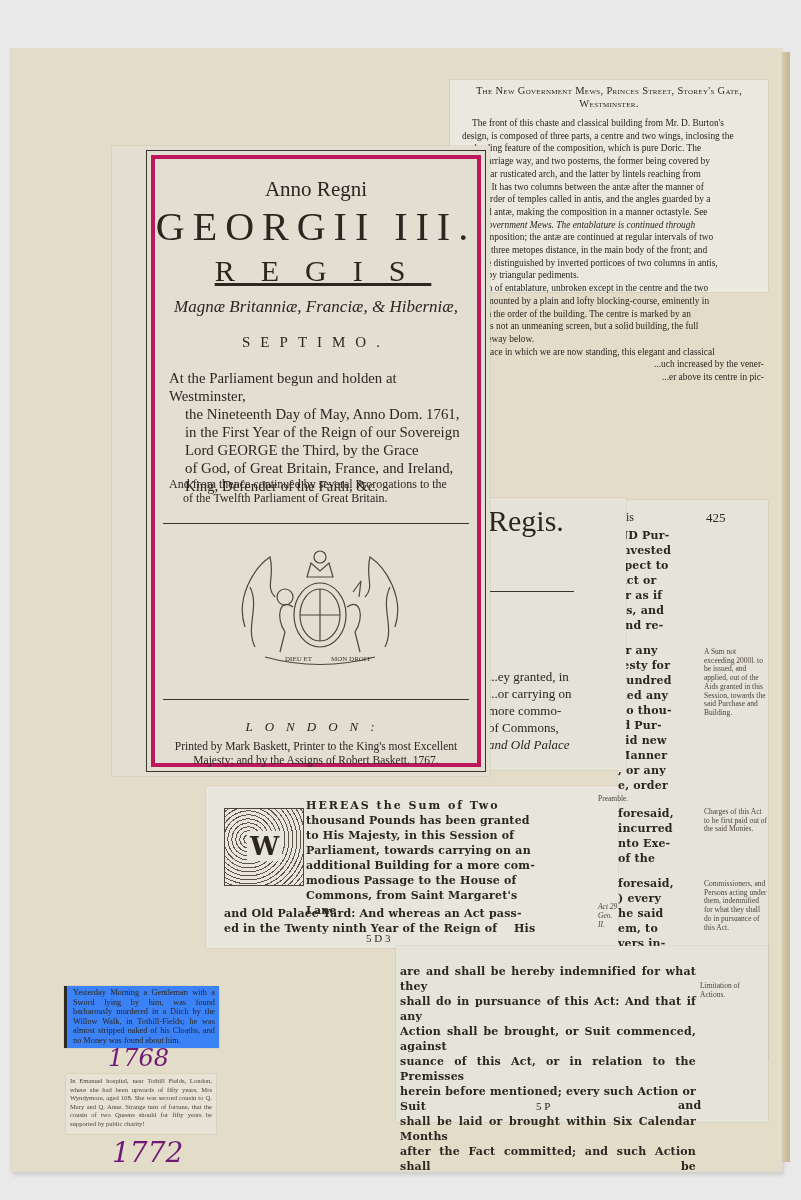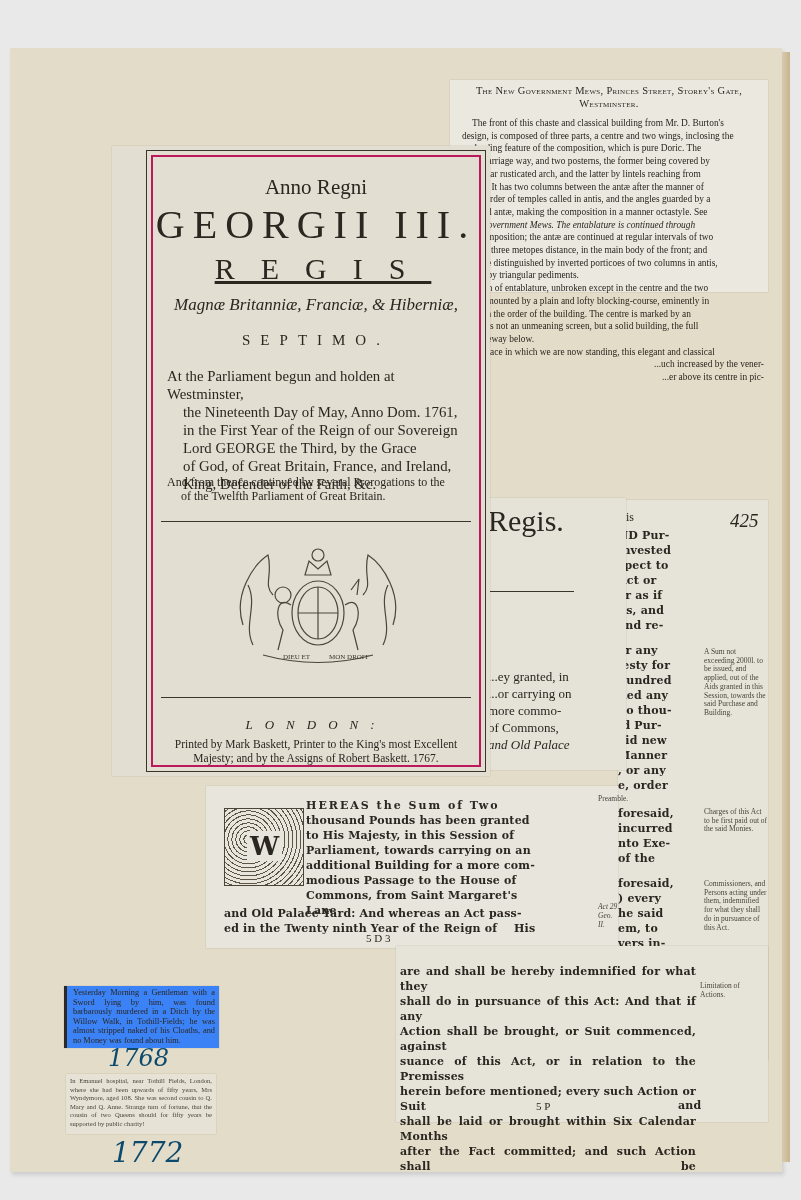--- a/index.html
+++ b/index.html
@@ -7,21 +7,21 @@
   .sheet{position:absolute;left:10px;top:48px;width:772px;height:1124px;background:#e3dcc8;box-shadow:2px 3px 4px rgba(0,0,0,0.12);}
   .sheet-edge{position:absolute;right:-8px;top:4px;width:8px;height:1110px;background:linear-gradient(90deg,#d6cbb0,#c9b48c);}
   .clip{position:absolute;background:#e6e3d8;box-shadow:0 0 1px rgba(0,0,0,0.25);}
   
   .mews{left:450px;top:80px;width:318px;height:212px;background:#ebe8df;padding:0;}
   .mews-title{position:absolute;left:0;top:4px;width:318px;text-align:center;font-size:10.5px;letter-spacing:0.3px;font-variant:small-caps;line-height:13px;}
   .mews-body{position:absolute;left:12px;top:37px;width:302px;font-size:9.4px;line-height:12.7px;text-align:justify;}
   
   .title-page{left:112px;top:146px;width:378px;height:630px;background:#e2ded2;}
   .tp-frame{position:absolute;left:34px;top:4px;width:338px;height:620px;border:1.5px solid #3a342c;}
-  .tp-inner{position:absolute;left:4px;top:4px;right:4px;bottom:4px;border:2px solid #be185d;}
+  .tp-inner{position:absolute;left:4px;top:4px;right:4px;bottom:4px;border:4px solid #be185d;}
   .tp-center{position:absolute;left:0;width:100%;text-align:center;}
   .anno{top:18px;font-size:21px;}
   .georgii{top:44px;font-size:40px;letter-spacing:8px;}
   .regis{top:95px;font-size:30px;letter-spacing:26px;padding-left:14px;box-sizing:border-box;text-decoration:underline;}
   .magnae{top:138px;font-size:17px;font-style:italic;}
   .septimo{top:175px;font-size:15px;letter-spacing:10px;}
   .parliament{position:absolute;left:14px;right:10px;top:210px;font-size:14.8px;line-height:18px;}
   .parliament .l1{display:block;}
   .parliament .ind{display:block;padding-left:16px;}
   .continued{position:absolute;left:14px;right:10px;top:318px;font-size:12px;line-height:14px;}
@@ -33,40 +33,40 @@
   
   .regis-frag{left:484px;top:498px;width:142px;height:272px;background:#e5e2d8;}
   .regis-word{position:absolute;left:4px;top:6px;font-size:30px;}
   .regis-rule{position:absolute;left:6px;top:93px;width:84px;height:1px;background:#3a342c;}
   .regis-text{position:absolute;left:4px;top:170px;font-size:13px;line-height:17px;}
   
   .right-page{left:618px;top:500px;width:150px;height:560px;background:#e6e3d9;}
   .bl{font-family:"DejaVu Serif",serif;font-weight:bold;font-size:11px;line-height:15px;letter-spacing:0.2px;}
   .marg{font-size:7.5px;line-height:8.7px;color:#4a443a;}
   .rp-head{position:absolute;left:2px;top:10px;font-size:12px;}
-  .rp-num{position:absolute;left:112px;top:10px;font-size:19px;font-style:italic;}
+  .rp-num{position:absolute;left:88px;top:10px;font-size:13px;}
   .rp-col{position:absolute;left:0;width:84px;}
   .rp-marg{position:absolute;left:86px;width:64px;}
   
   .preamble{left:206px;top:786px;width:412px;height:162px;background:#e8e5dc;}
   .ornament{position:absolute;left:18px;top:22px;width:78px;height:76px;border:1px solid #4b4439;background:repeating-radial-gradient(circle at 30% 40%,#5b5447 0 1px,#e8e5dc 1px 4px);}
   .orn-letter{position:absolute;left:22px;top:22px;font-size:26px;font-weight:bold;font-family:"DejaVu Serif",serif;background:#e8e5dc;padding:0 3px;}
   .pre-lines{position:absolute;left:100px;top:12px;width:232px;}
   .pre-full{position:absolute;left:18px;width:318px;}
   .pre-marg{position:absolute;font-size:7.5px;color:#4a443a;}
   
   .bottom-body{left:396px;top:946px;width:372px;height:176px;background:#e6e3d9;}
   .bb-lines{position:absolute;left:4px;top:4px;width:296px;}
   .bb-lines div{text-align:justify;text-align-last:justify;}
   
   .news1{left:64px;top:986px;width:152px;height:62px;background:#3b82f6;border-left:3px solid #2d2822;}
   .news1 p{margin:0;padding:2px 4px 0 6px;font-size:8.3px;line-height:9.6px;text-align:justify;}
   .news2{left:66px;top:1074px;width:150px;height:60px;background:#e6e2d5;}
   .news2 p{margin:0;padding:3px 4px;font-size:6.6px;line-height:8.5px;text-align:justify;color:#4a443a;}
-  .hand{position:absolute;font-family:"DejaVu Serif",serif;font-style:italic;color:#0c4a6e;}
+  .hand{position:absolute;font-family:"DejaVu Serif",serif;font-style:italic;color:#701a75;}
 </style>
 </head>
 <body>
 
 <div class="sheet">
   <div class="sheet-edge"></div>
 </div>
 
 <div class="clip mews">
   <div class="mews-title">The New Government Mews, Princes Street, Storey's Gate, Westminster.</div>

